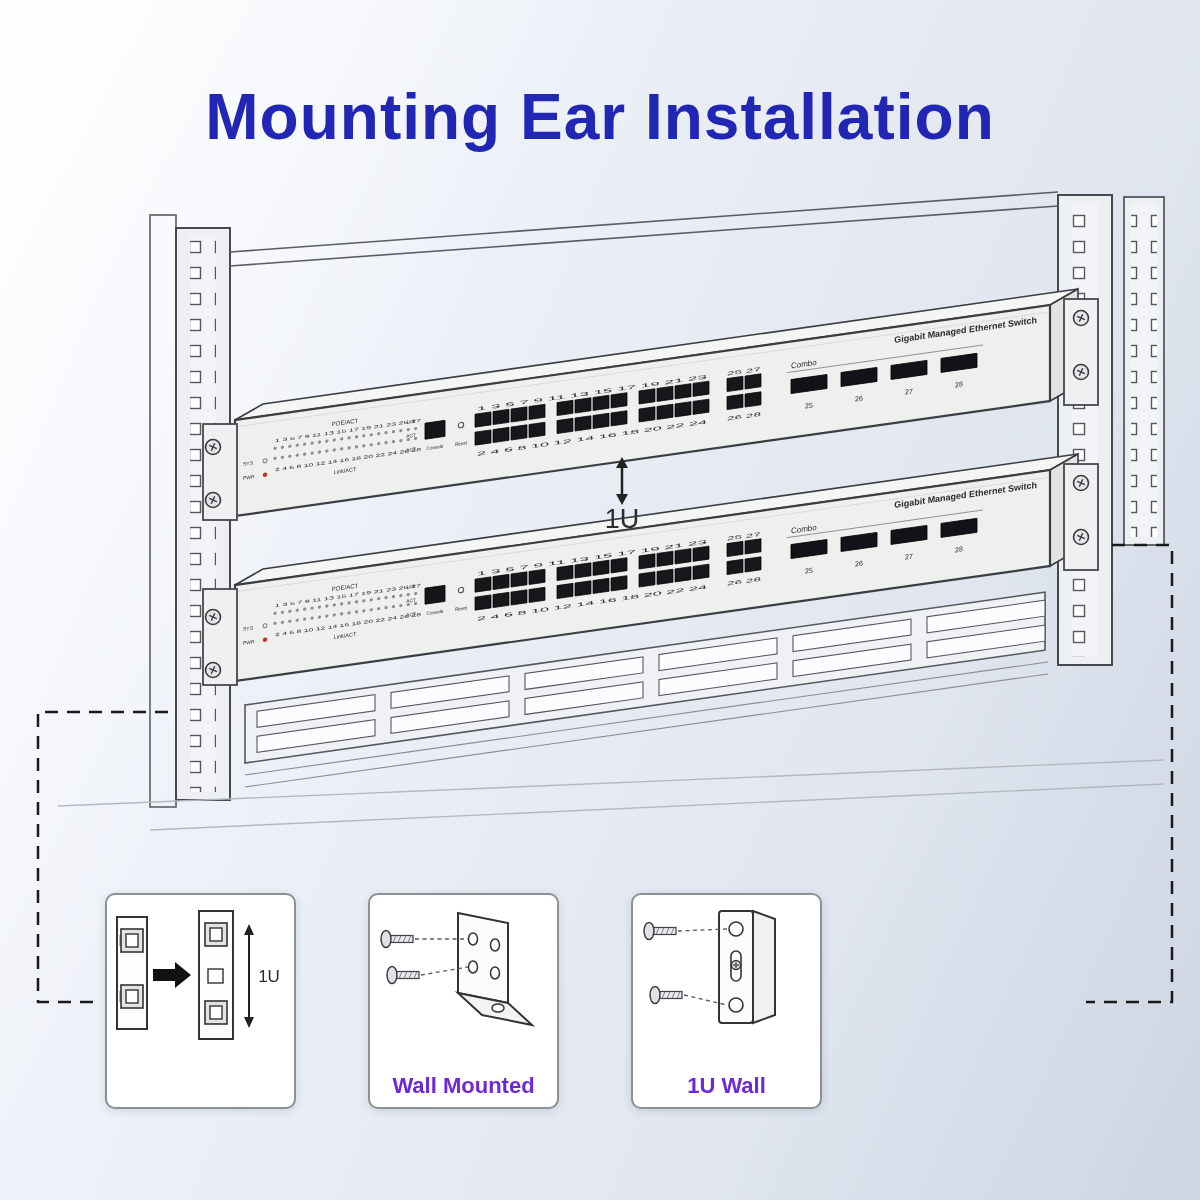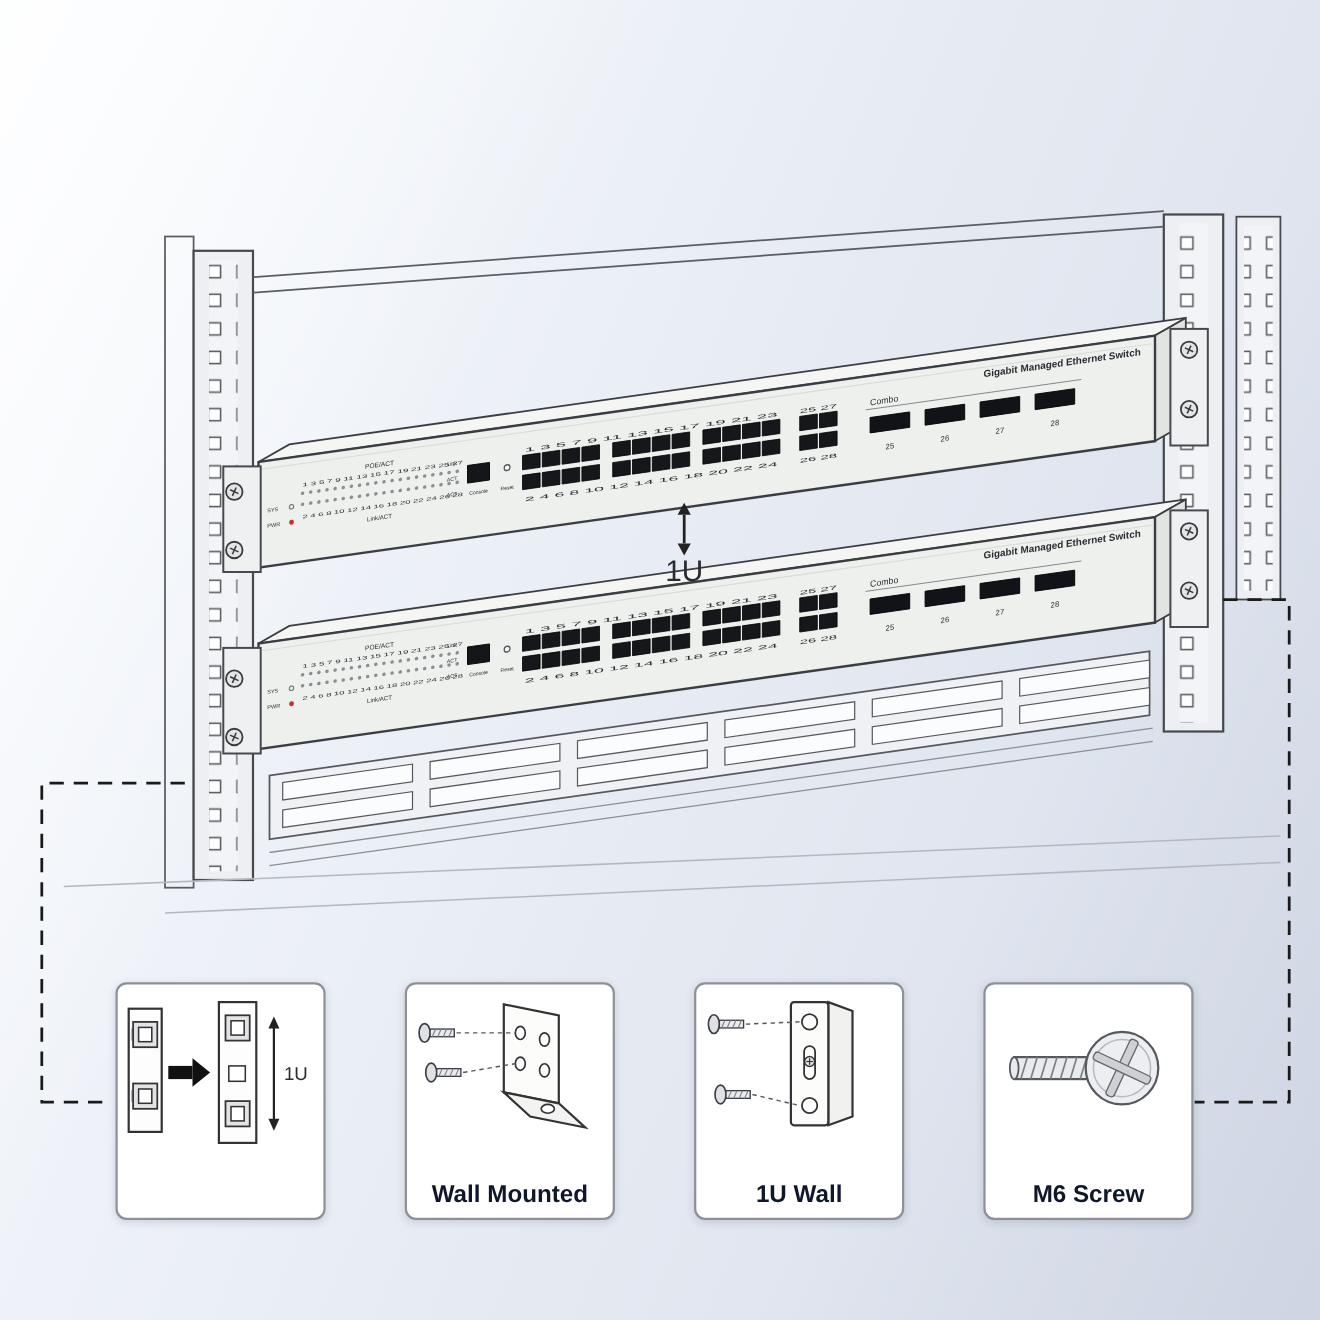--- a/index.html
+++ b/index.html
@@ -11,28 +11,29 @@
                linear-gradient(296deg,rgba(190,198,214,.35) 0%,rgba(255,255,255,0) 28%);
     pointer-events:none;}
   .title{position:absolute;top:80px;left:0;width:100%;text-align:center;margin:0;
     font-size:64px;font-weight:bold;letter-spacing:1px;color:#2226b5;}
   svg.scene{position:absolute;top:0;left:0;}
   .steps{position:absolute;top:893px;left:0;width:1200px;height:216px;}
   .step-box{position:absolute;top:0;width:187px;height:212px;background:#ffffff;
     border:2px solid #8d9096;border-radius:10px;box-shadow:0 2px 8px rgba(40,50,80,.15);}
   .step-box .art{display:block;margin:4px auto 0 auto;}
   .caption{position:absolute;left:0;bottom:8px;width:100%;text-align:center;
-    font-size:22px;font-weight:600;color:#0f172a;}
+    font-size:22px;font-weight:600;color:#6d28d9;}
   text{fill:#2a2c31;}
 </style>
 </head>
 <body>
 
 <div class="stage">
   <div class="sheen"></div>
+  <h1 class="title">Mounting Ear Installation</h1>
 
   <svg class="scene" width="1200" height="1200" viewBox="0 0 1200 1200" xmlns="http://www.w3.org/2000/svg" xmlns:xlink="http://www.w3.org/1999/xlink">
     <defs>
       <pattern id="holes" width="26" height="26" patternUnits="userSpaceOnUse">
         <rect width="26" height="26" fill="#f2f4f7"></rect>
         <rect x="7.5" y="7.5" width="11" height="11" fill="#ffffff" stroke="#55585e" stroke-width="1.4"></rect>
       </pattern>
 
       <g id="screwHead">
         <circle r="7.5" fill="#e4e5e8" stroke="#3a3a3a" stroke-width="1.6"></circle>
@@ -314,37 +315,15 @@
             <line x1="37" y1="92.5" x2="34" y2="99.5" stroke="#7a7d82"></line>
           <line x1="42" y1="92.5" x2="39" y2="99.5" stroke="#7a7d82"></line>
             <line x1="47" y1="92.5" x2="44" y2="99.5" stroke="#7a7d82"></line>
         </g>
         <line x1="45" y1="32" x2="94" y2="30" stroke="#55585e" stroke-width="1.3" stroke-dasharray="4 3.5"></line>
         <line x1="51" y1="96" x2="94" y2="106" stroke="#55585e" stroke-width="1.3" stroke-dasharray="4 3.5"></line>
       </svg>
       <div class="caption">1U Wall</div>
     </div>
 
-    <div class="step-box" style="left:894px">
-      <svg class="art" width="187" height="158" viewBox="0 0 187 158">
-        <g>
-          <rect x="26" y="62" width="74" height="20" fill="#e9eaed" stroke="#55585e" stroke-width="2"></rect>
-          <line x1="38" y1="62" x2="32" y2="82" stroke="#7a7d82" stroke-width="1.5"></line>
-          <line x1="47" y1="62" x2="41" y2="82" stroke="#7a7d82" stroke-width="1.5"></line>
-          <line x1="56" y1="62" x2="50" y2="82" stroke="#7a7d82" stroke-width="1.5"></line>
-          <line x1="65" y1="62" x2="59" y2="82" stroke="#7a7d82" stroke-width="1.5"></line>
-          <line x1="74" y1="62" x2="68" y2="82" stroke="#7a7d82" stroke-width="1.5"></line>
-          <line x1="83" y1="62" x2="77" y2="82" stroke="#7a7d82" stroke-width="1.5"></line>
-          <line x1="92" y1="62" x2="86" y2="82" stroke="#7a7d82" stroke-width="1.5"></line>
-          <ellipse cx="26" cy="72" rx="4" ry="10" fill="#e9eaed" stroke="#55585e" stroke-width="1.6"></ellipse>
-          <circle cx="124" cy="72" r="33" fill="#eceef1" stroke="#55585e" stroke-width="2"></circle>
-          <circle cx="124" cy="72" r="26" fill="none" stroke="#b7bac0" stroke-width="1.4"></circle>
-          <g transform="rotate(25 124 72)" fill="#cdd0d6" stroke="#666" stroke-width="1.2">
-            <rect x="120" y="44" width="8" height="56" rx="3"></rect>
-            <rect x="96" y="68" width="56" height="8" rx="3"></rect>
-          </g>
-        </g>
-      </svg>
-      <div class="caption">M6 Screw</div>
-    </div>
 
   </div>
 </div>
 
 </body></html>

